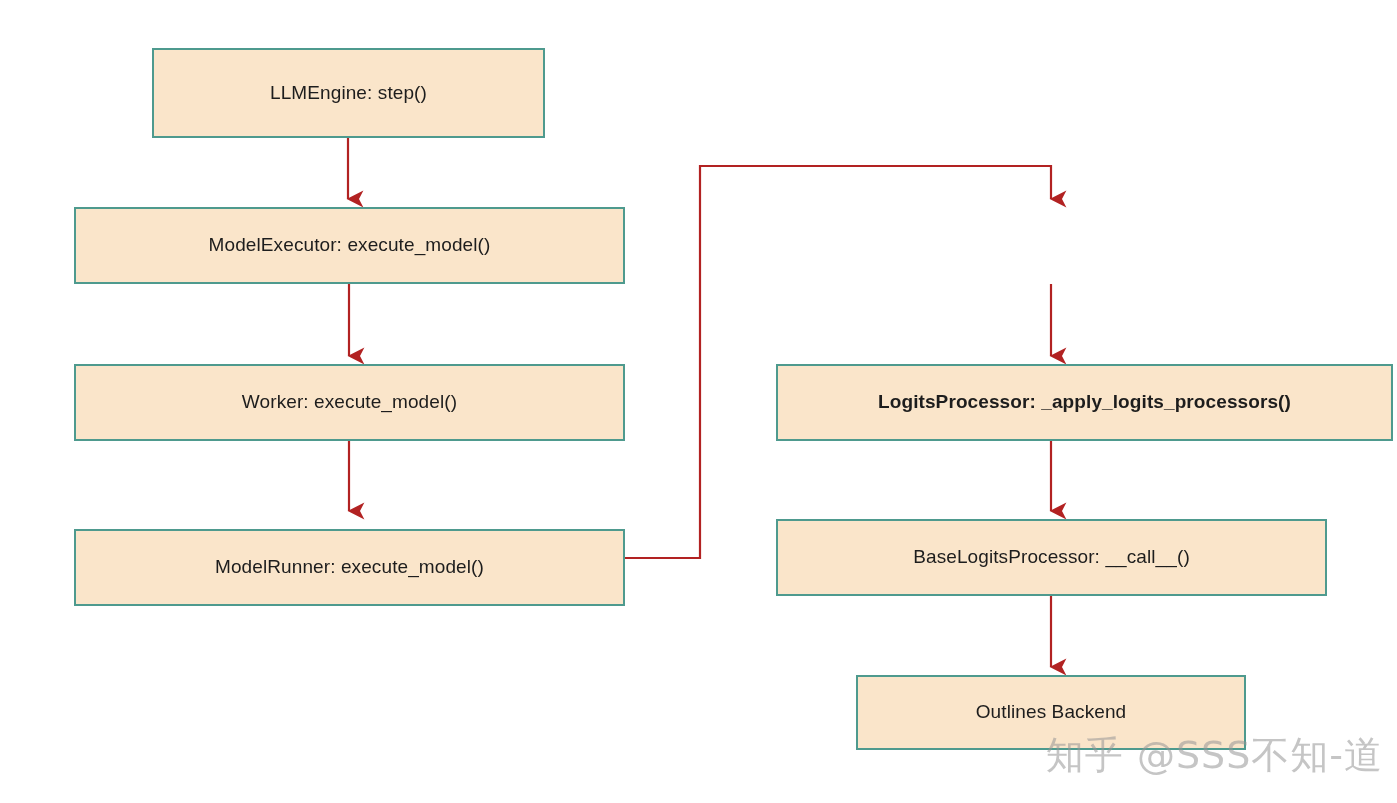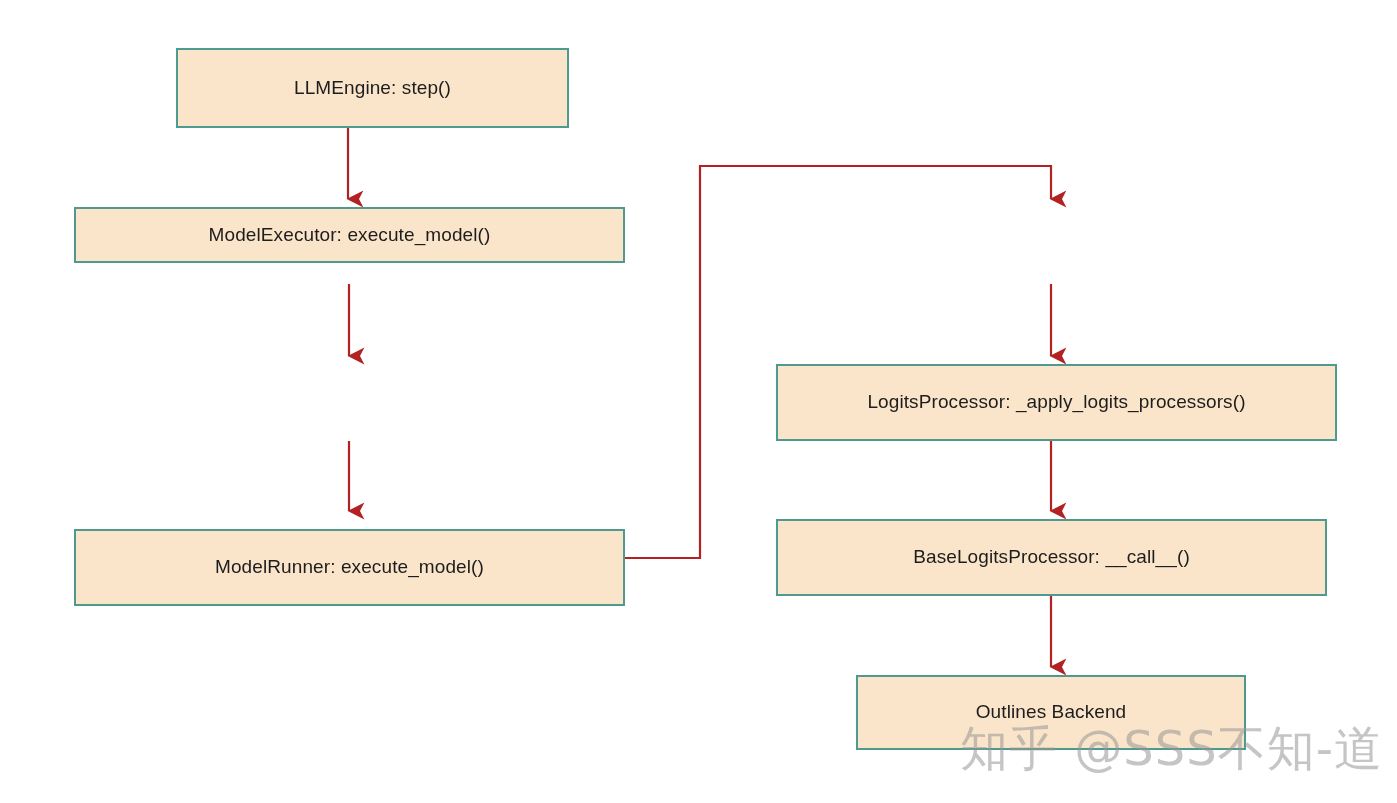--- a/index.html
+++ b/index.html
@@ -36,21 +36,21 @@
     left: 0;
     top: 0;
     width: 1397px;
     height: 803px;
     pointer-events: none;
   }
   .watermark {
     position: absolute;
     right: 14px;
     bottom: 22px;
-    font-size: 48px;
+    font-size: 38px;
     color: rgba(150,150,150,0.55);
     font-family: "DejaVu Sans", sans-serif;
     white-space: nowrap;
     letter-spacing: 1px;
     user-select: none;
   }
 </style>
 </head>
 <body>
 
@@ -71,35 +71,38 @@
 
     <path d="M625,558 L700,558 L700,166 L1051,166 L1051,199" stroke="#b22222" stroke-width="2.2" fill="none" marker-end="url(#ah)"></path>
 
     <path d="M1051,284 L1051,356" stroke="#b22222" stroke-width="2.2" fill="none" marker-end="url(#ah)"></path>
 
     <path d="M1051,441 L1051,511" stroke="#b22222" stroke-width="2.2" fill="none" marker-end="url(#ah)"></path>
 
     <path d="M1051,596 L1051,667" stroke="#b22222" stroke-width="2.2" fill="none" marker-end="url(#ah)"></path>
   </svg>
 
-  <div class="node" style="left:152px; top:48px; width:393px; height:80px;margin-left:24px;">
+  <div class="node" style="left:152px; top:48px; width:393px; height:90px;">
     <span>LLMEngine: step()</span>
   </div>
 
-  <div class="node" style="left:74px; top:207px; width:551px; height:56px;">
+  <div class="node" style="left:74px; top:207px; width:551px; height:77px;">
     <span>ModelExecutor: execute_model()</span>
   </div>
 
+  <div class="node" style="left:74px; top:364px; width:551px; height:77px;">
+    <span>Worker: execute_model()</span>
+  </div>
 
   <div class="node" style="left:74px; top:519px; width:551px; height:77px;margin-top:10px;">
     <span>ModelRunner: execute_model()</span>
   </div>
 
 
-  <div class="node" style="left:776px; top:364px; width:561px; height:77px;">
+  <div class="node" style="left:776px; top:364px; width:617px; height:77px;font-weight:bold;">
     <span>LogitsProcessor: _apply_logits_processors()</span>
   </div>
 
   <div class="node" style="left:776px; top:519px; width:551px; height:77px;">
     <span>BaseLogitsProcessor: __call__()</span>
   </div>
 
   <div class="node" style="left:856px; top:675px; width:390px; height:75px;">
     <span>Outlines Backend</span>
   </div>

